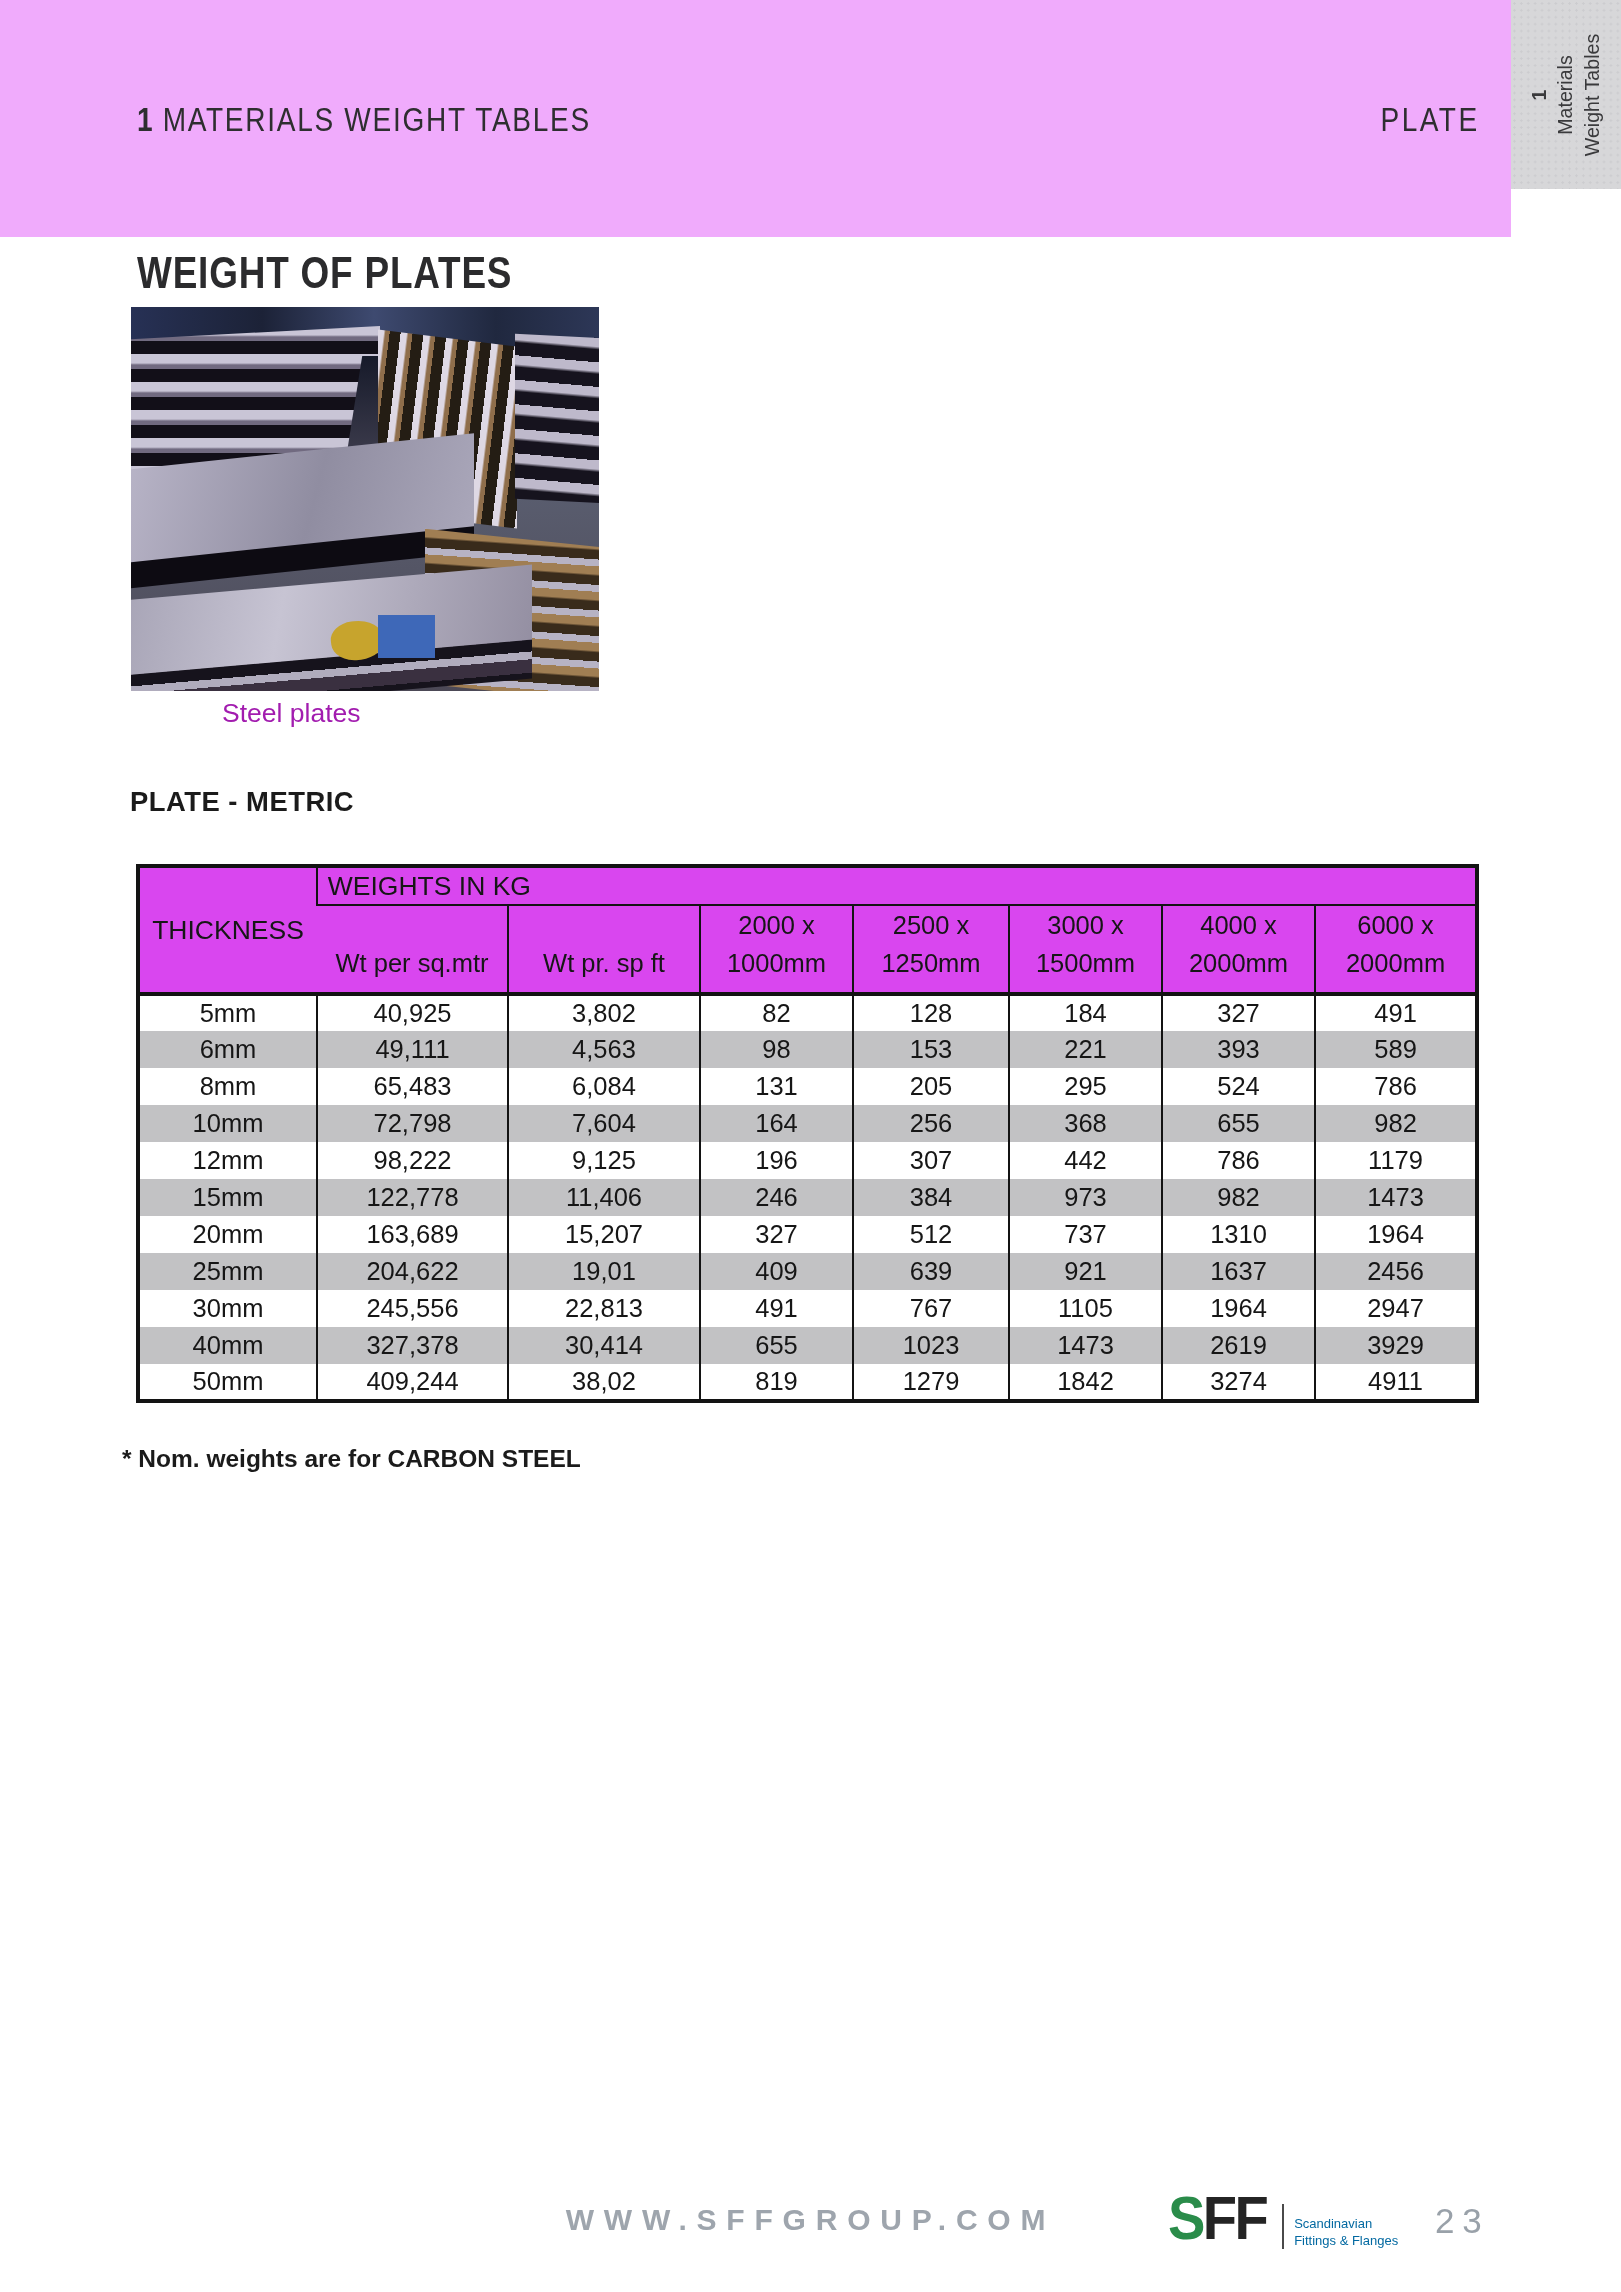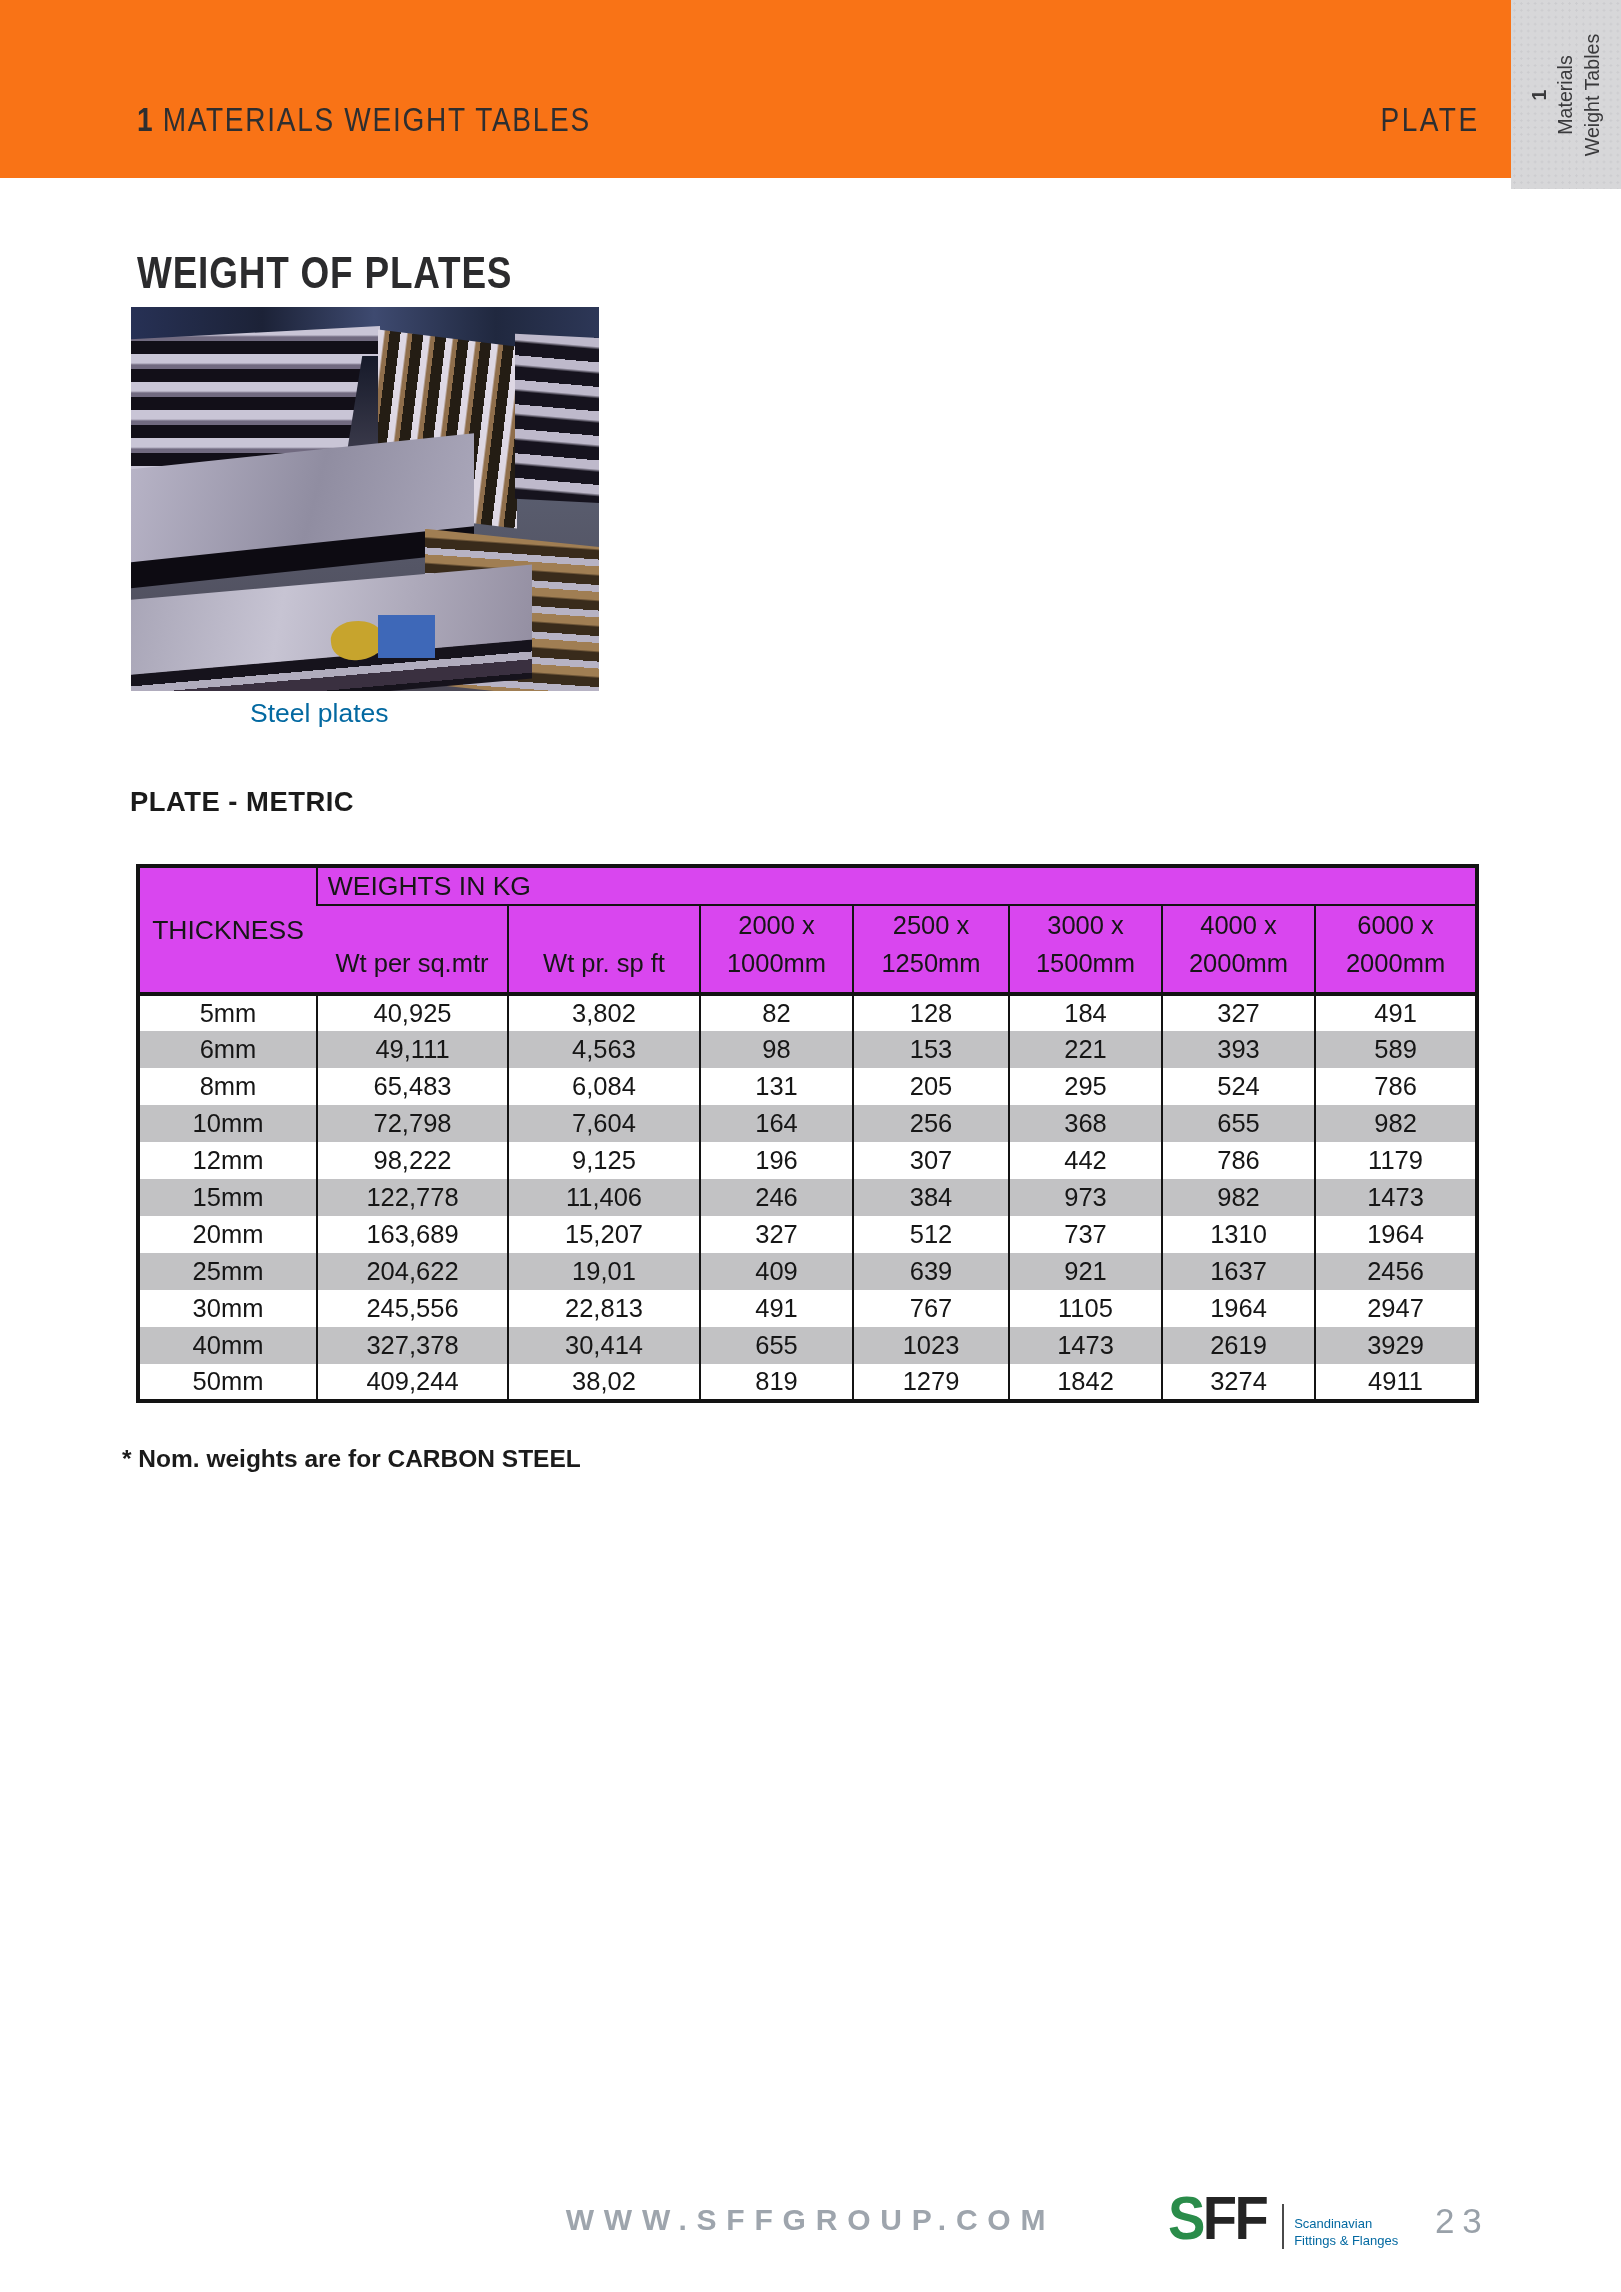--- a/index.html
+++ b/index.html
@@ -4,21 +4,21 @@
 <style>
   * { margin:0; padding:0; box-sizing:border-box; }
   html,body { background:#888; }
   body { font-family:"Liberation Sans", sans-serif; }
   .page {
     position:relative; width:1621px; height:2293px; background:#ffffff;
     margin:0 auto; overflow:hidden; color:#1c1c1c;
   }
 
   
-  .banner { position:absolute; left:0; top:0; width:1511px; height:178px; background:#f97316; }
+  .banner { position:absolute; left:0; top:0; width:1511px; height:237px; background:#f0abfc; }
   .banner-left {
     position:absolute; left:137px; top:120px; transform:translateY(-50%) scaleX(.85);
     transform-origin:left center; font-size:33px; letter-spacing:2px; color:#2e2e30;
     white-space:nowrap; font-weight:400;
   }
   .banner-left b { font-weight:700; margin-right:9.8px; }
   .banner-right {
     position:absolute; right:31px; top:120px; transform:translateY(-50%) scaleX(.85);
     transform-origin:right center; font-size:33px; letter-spacing:2.9px; color:#2e2e30; white-space:nowrap;
   }
@@ -58,21 +58,21 @@
   .ph-plate1-edge { left:-15.7px; top:238px; width:359px; height:25.5px; transform:skewY(-6deg); background:#0d0b12; }
   .ph-right-low { left:294px; top:231px; width:176px; height:155px; transform:skewY(6deg);
     background:repeating-linear-gradient(178deg,#a07e53 0 7.8px,#392b1b 9.8px 18.6px,#b7b3c4 18.6px 25.5px); }
   .ph-plate2 { left:-19.6px; top:276px; width:421px; height:82px; transform:skewY(-5deg);
     background:linear-gradient(100deg,#a5a2b4 0%,#c7c4d3 40%,#948fa2 100%); }
   .ph-plate2-edge { left:-19.6px; top:351px; width:421px; height:39px; transform:skewY(-5deg);
     background:repeating-linear-gradient(180deg,#16131c 0 11.8px,#b0acbd 11.8px 19.6px,#3a3040 19.6px 33px); }
   .ph-yellow { left:200px; top:314px; width:53px; height:39px; background:#c7a42d;
     border-radius:45% 55% 50% 50%; transform:rotate(-7deg); }
   .ph-blue { left:247px; top:308px; width:57px; height:43px; background:#3e68b8; }
-  .photo-caption { position:absolute; left:222px; top:698px; font-size:26.5px; font-weight:500; color:#0369a1;margin-left:28px; }
+  .photo-caption { position:absolute; left:222px; top:698px; font-size:26.5px; font-weight:500; color:#a21caf; }
 
   
   .table-label { position:absolute; left:130px; top:786px; font-size:27.4px; font-weight:700; color:#1b1b1b; letter-spacing:0.5px; }
   .tbl-wrap { position:absolute; left:136px; top:864px; }
   table.weights { border-collapse:collapse; table-layout:fixed; width:1339px; border:4.9px solid #131313; }
   col.c1{width:179px} col.c2{width:191px} col.c3{width:192px} col.c4{width:153px}
   col.c5{width:156px} col.c6{width:153px} col.c7{width:153px} col.c8{width:162px}
   .weights th, .weights td { border-left:2.9px solid #131313; font-weight:500; color:#161616; }
   .weights th:first-child, .weights td:first-child { border-left:none; }
   .weights thead th { background:#d946ef; }

